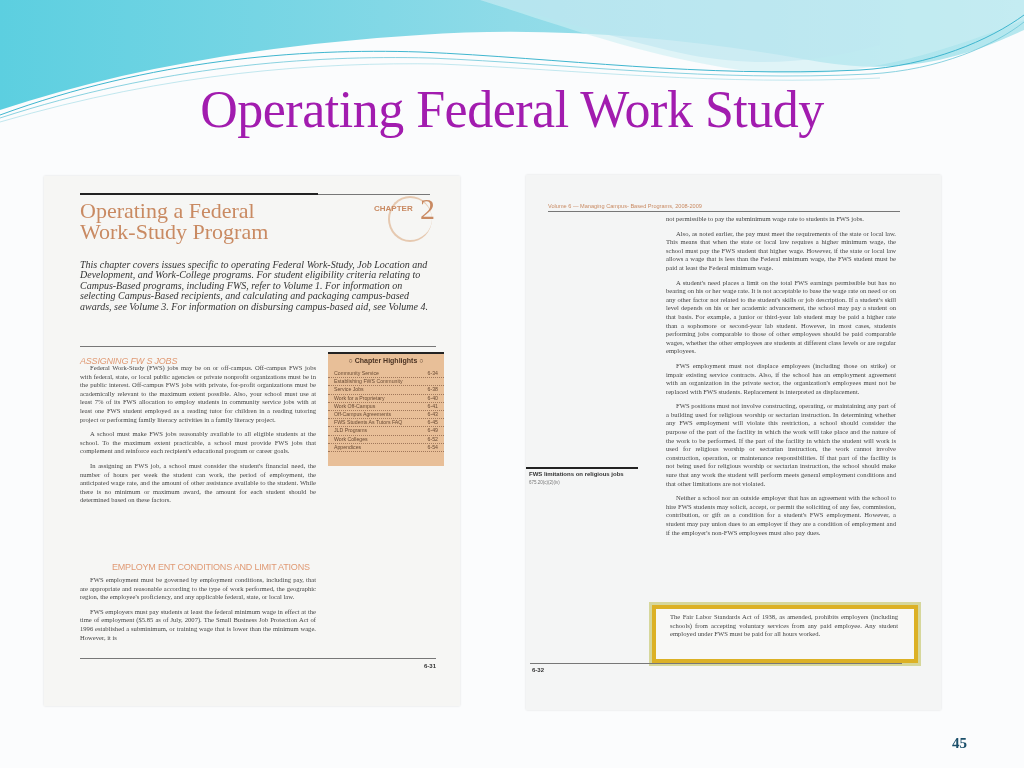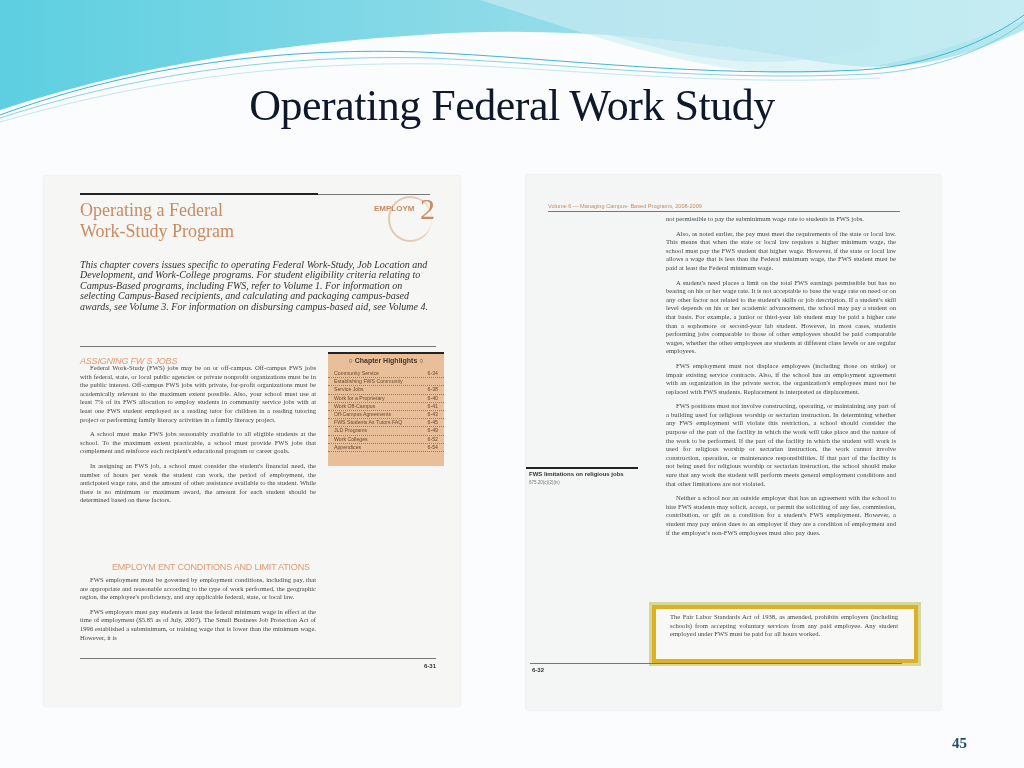--- a/index.html
+++ b/index.html
@@ -4,21 +4,21 @@
 <style>
   html, body { margin: 0; padding: 0; }
   body {
     width: 1024px; height: 768px; position: relative; overflow: hidden;
     background: #fbfcfd;
     font-family: "Liberation Serif", serif;
   }
   .header-wave { position: absolute; left: 0; top: 0; width: 1024px; height: 150px; }
   .slide-title {
     position: absolute; left: 0; top: 80px; width: 1024px; text-align: center;
-    font-family: "Liberation Serif", serif; font-size: 44px; color: #0f172a;
+    font-family: "Liberation Serif", serif; font-size: 52px; color: #a21caf;
     letter-spacing: -0.5px;
   }
   .page {
     position: absolute; background: #f7f7f5;
     box-shadow: 0 0 2px rgba(0,0,0,0.12);
   }
   #page-left { left: 44px; top: 176px; width: 416px; height: 530px; background: #f6f6f4; }
   #page-right { left: 526px; top: 175px; width: 415px; height: 535px; background: #f4f5f5; }
 
   .rule-dark { position: absolute; height: 2px; background: #222; }
@@ -104,26 +104,26 @@
   <path d="M0,118 C160,66 310,55 430,58 C570,64 710,82 870,74 C940,70 995,45 1024,22" fill="none" stroke="#6cc7d8" stroke-width="0.8"></path>
   <path d="M0,122 C170,72 320,62 440,64 C580,70 720,86 880,78" fill="none" stroke="#9bd8e4" stroke-width="0.6"></path>
 </svg>
 
 <div class="slide-title">Operating Federal Work Study</div>
 
 <div class="page" id="page-left">
   <div class="rule-dark" style="left:36px; top:17px; width:238px;"></div>
   <div class="rule-light" style="left:274px; top:18px; width:112px;"></div>
 
-  <div style="position:absolute; left:36px; top:24px; font-family:'Liberation Serif',serif; color:#c98a62; font-size:18px; line-height:21px;">
+  <div style="position:absolute; left:36px; top:24px; font-family:'Liberation Serif',serif; color:#c98a62; font-size:22px; line-height:21px;">
     <div>Operating a Federal</div>
     <div>Work-Study Program</div>
   </div>
   <div class="chapter-arc" style="left:344px; top:20px; width:42px; height:42px;"></div>
-  <div class="chapter-label" style="left:330px; top:28px;">EMPLOYM</div>
+  <div class="chapter-label" style="left:330px; top:28px;">CHAPTER</div>
   <div class="chapter-num" style="left:376px; top:16px;">2</div>
 
   <div class="intro" style="left:36px; top:84px; width:356px;">This chapter covers issues specific to operating Federal Work-Study, Job Location and Development, and Work-College programs. For student eligibility criteria relating to Campus-Based programs, including FWS, refer to Volume 1. For information on selecting Campus-Based recipients, and calculating and packaging campus-based awards, see Volume 3. For information on disbursing campus-based aid, see Volume 4.</div>
 
   <div class="rule-light" style="left:36px; top:170px; width:356px;"></div>
   <div class="sec-head" style="left:36px; top:180px;font-style:italic;">ASSIGNING FW S JOBS</div>
 
   <div class="body-text" style="left:36px; top:188px; width:236px;">
     <p>Federal Work-Study (FWS) jobs may be on or off-campus. Off-campus FWS jobs with federal, state, or local public agencies or private nonprofit organizations must be in the public interest. Off-campus FWS jobs with private, for-profit organizations must be academically relevant to the maximum extent possible. Also, your school must use at least 7% of its FWS allocation to employ students in community service jobs with at least one FWS student employed as a reading tutor for children in a reading tutoring project or performing family literacy activities in a family literacy project.</p>
     <p>A school must make FWS jobs reasonably available to all eligible students at the school. To the maximum extent practicable, a school must provide FWS jobs that complement and reinforce each recipient's educational program or career goals.</p>

